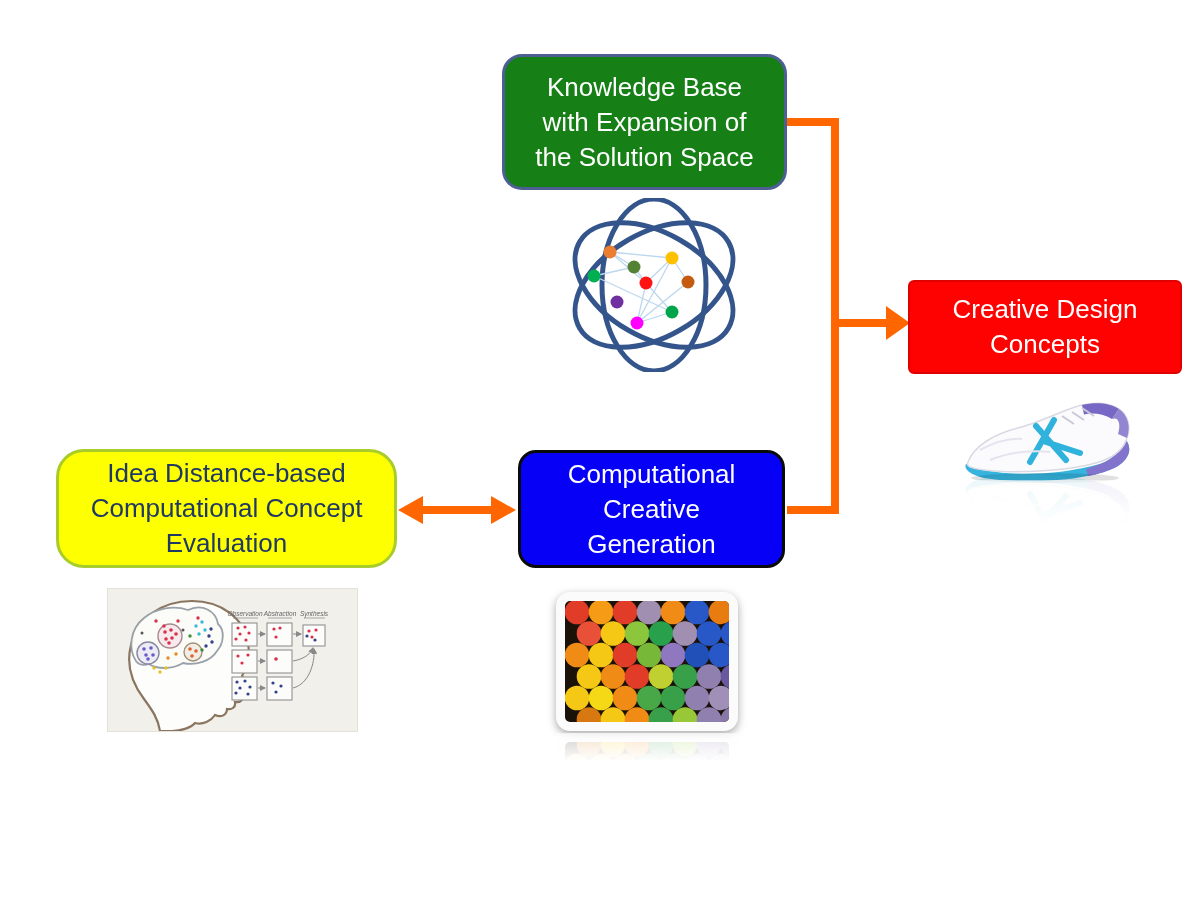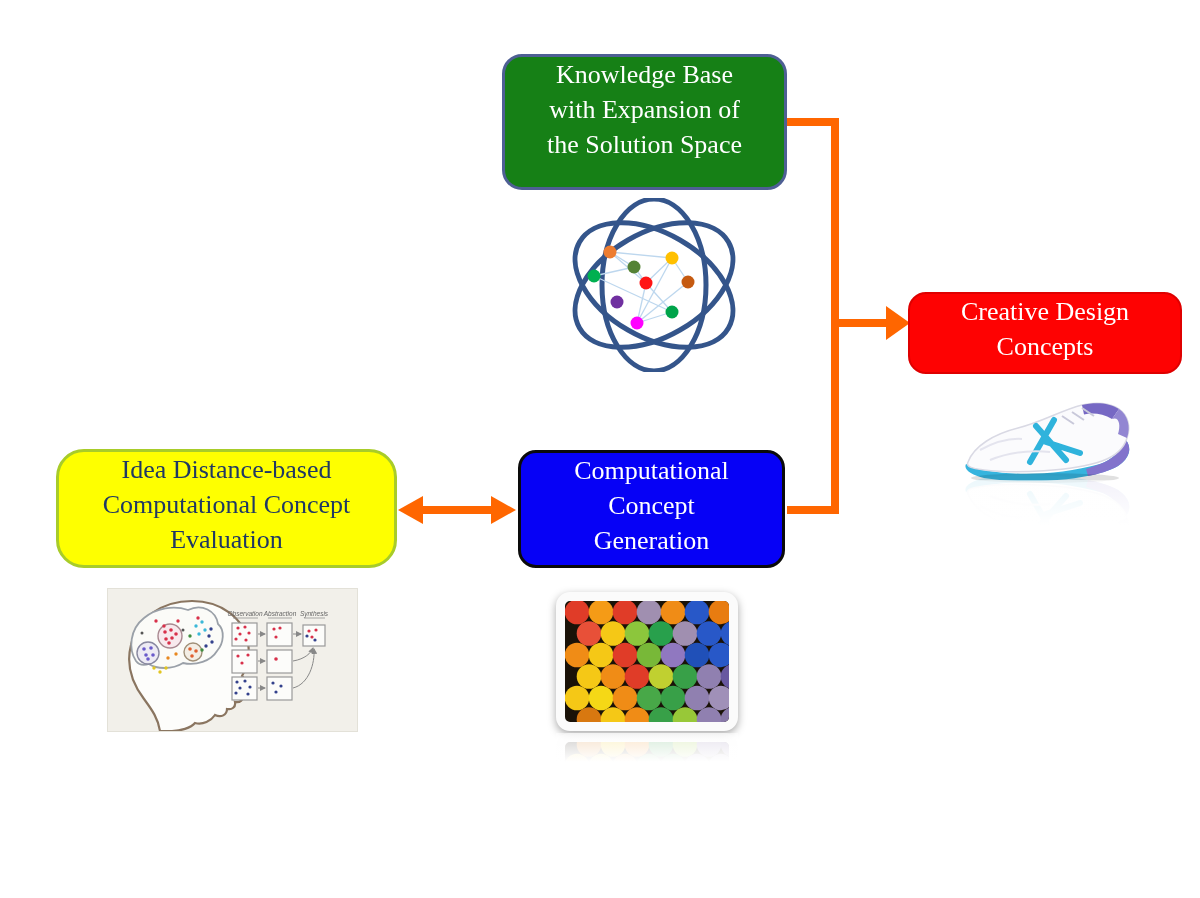--- a/index.html
+++ b/index.html
@@ -5,33 +5,33 @@
   html,body{margin:0;padding:0;background:#fff;}
   .canvas{
     position:relative;width:1200px;height:898px;background:var(--background,#fff);
     font-family:"Liberation Sans",sans-serif;overflow:hidden;
   }
   .connectors{position:absolute;left:0;top:0;width:1200px;height:898px;}
   .conn{stroke:var(--arrow);stroke-width:8;fill:none;}
   .conn-head{fill:var(--arrow);stroke:none;}
 
   .box{
-    position:absolute;display:flex;align-items:flex-start;justify-content:center;
-    text-align:center;box-sizing:border-box;font-family:Liberation Serif, serif;
+    position:absolute;display:flex;align-items:center;justify-content:center;
+    text-align:center;box-sizing:border-box;
   }
   .box span{white-space:pre-line;font-size:26px;line-height:35px;}
   .box-green{
     left:502px;top:54px;width:285px;height:136px;
     background:var(--green-box-fill);border:3px solid var(--green-box-border);
     border-radius:20px;color:var(--box-text-light);
   }
   .box-red{
-    left:908px;top:292px;width:274px;height:82px;
+    left:908px;top:280px;width:274px;height:94px;
     background:var(--red-box-fill);border:2px solid var(--red-box-border);
-    border-radius:18px;color:var(--box-text-light);
+    border-radius:6px;color:var(--box-text-light);
   }
   .box-yellow{
     left:56px;top:449px;width:341px;height:119px;
     background:var(--yellow-box-fill);border:3px solid var(--yellow-box-border);
     border-radius:28px;color:var(--box-text-dark);
   }
   .box-blue{
     left:518px;top:450px;width:267px;height:118px;
     background:var(--blue-box-fill);border:3px solid var(--blue-box-border);
     border-radius:18px;color:var(--box-text-light);
@@ -87,21 +87,21 @@
     <span>Creative Design
 Concepts</span>
   </div>
   <div class="box box-yellow">
     <span>Idea Distance-based
 Computational Concept
 Evaluation</span>
   </div>
   <div class="box box-blue">
     <span>Computational
-Concept
+Creative
 Generation</span>
   </div>
 
   <svg class="atom" viewBox="0 0 184 174">
     <g>
       <ellipse cx="92" cy="87" rx="86" ry="52" transform="rotate(90 92 87)"></ellipse>
       <ellipse cx="92" cy="87" rx="86" ry="52" transform="rotate(30 92 87)"></ellipse>
       <ellipse cx="92" cy="87" rx="86" ry="52" transform="rotate(150 92 87)"></ellipse>
     </g>
     <g>

